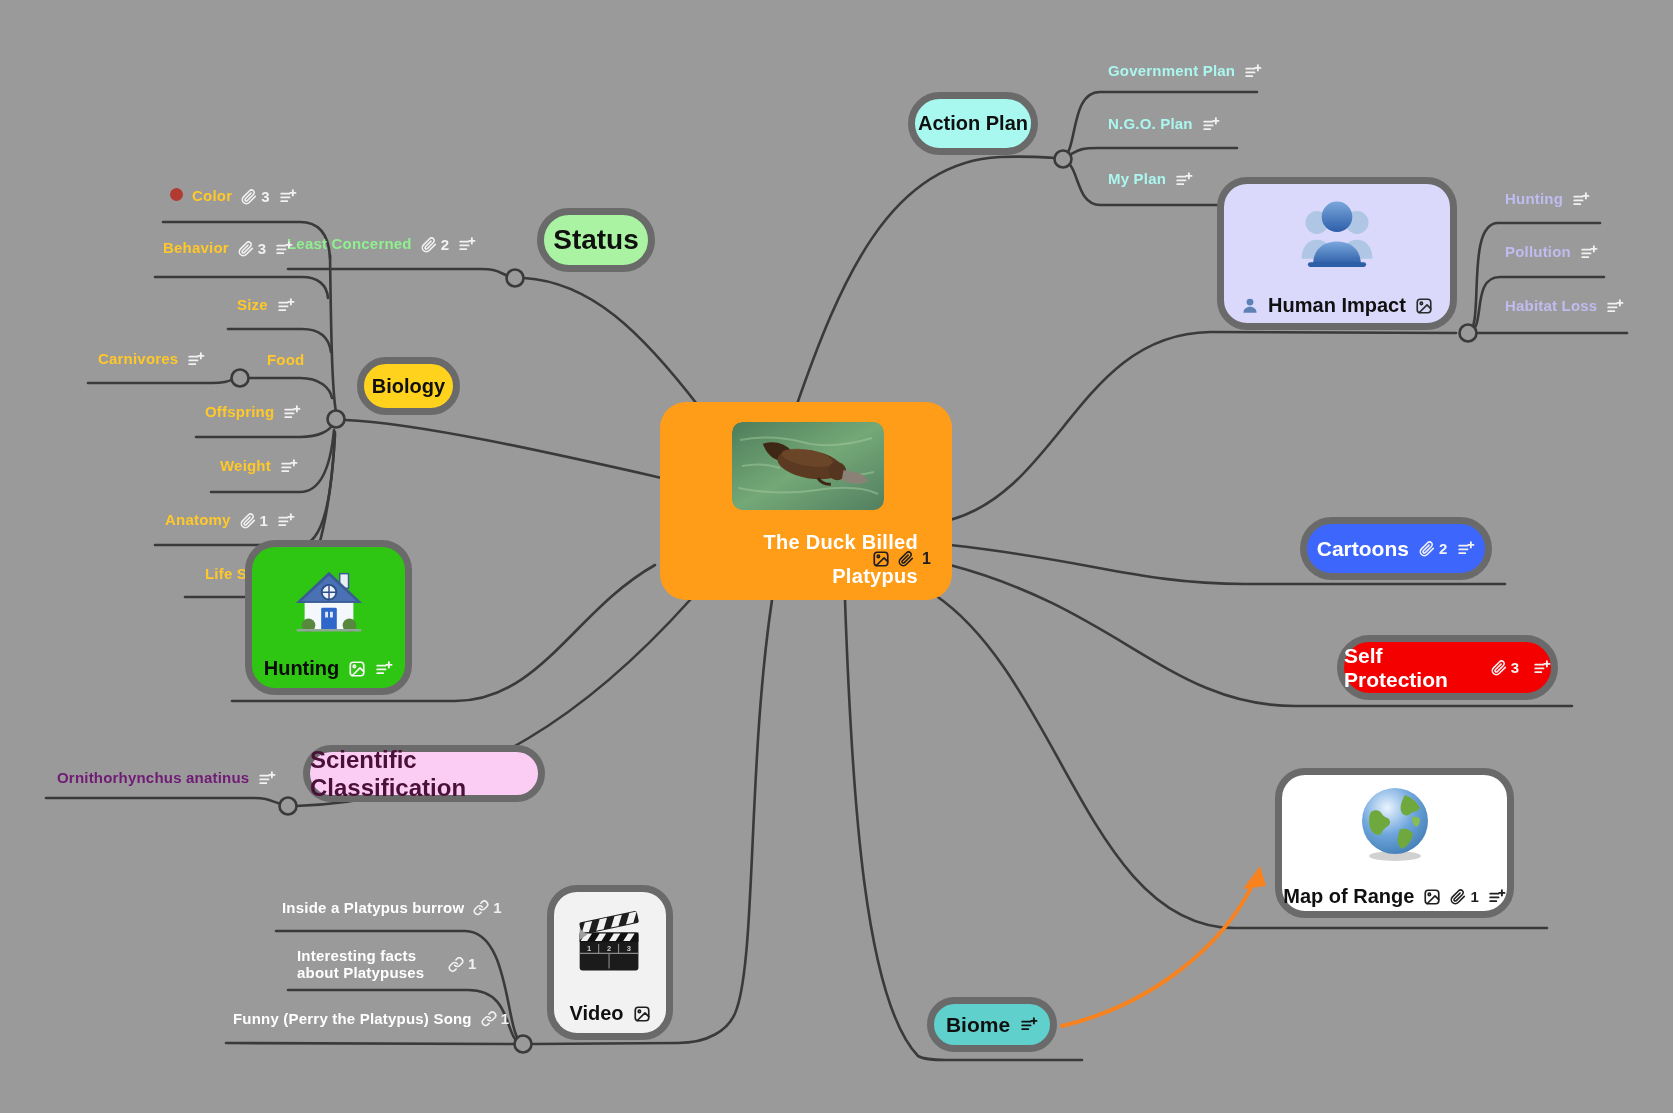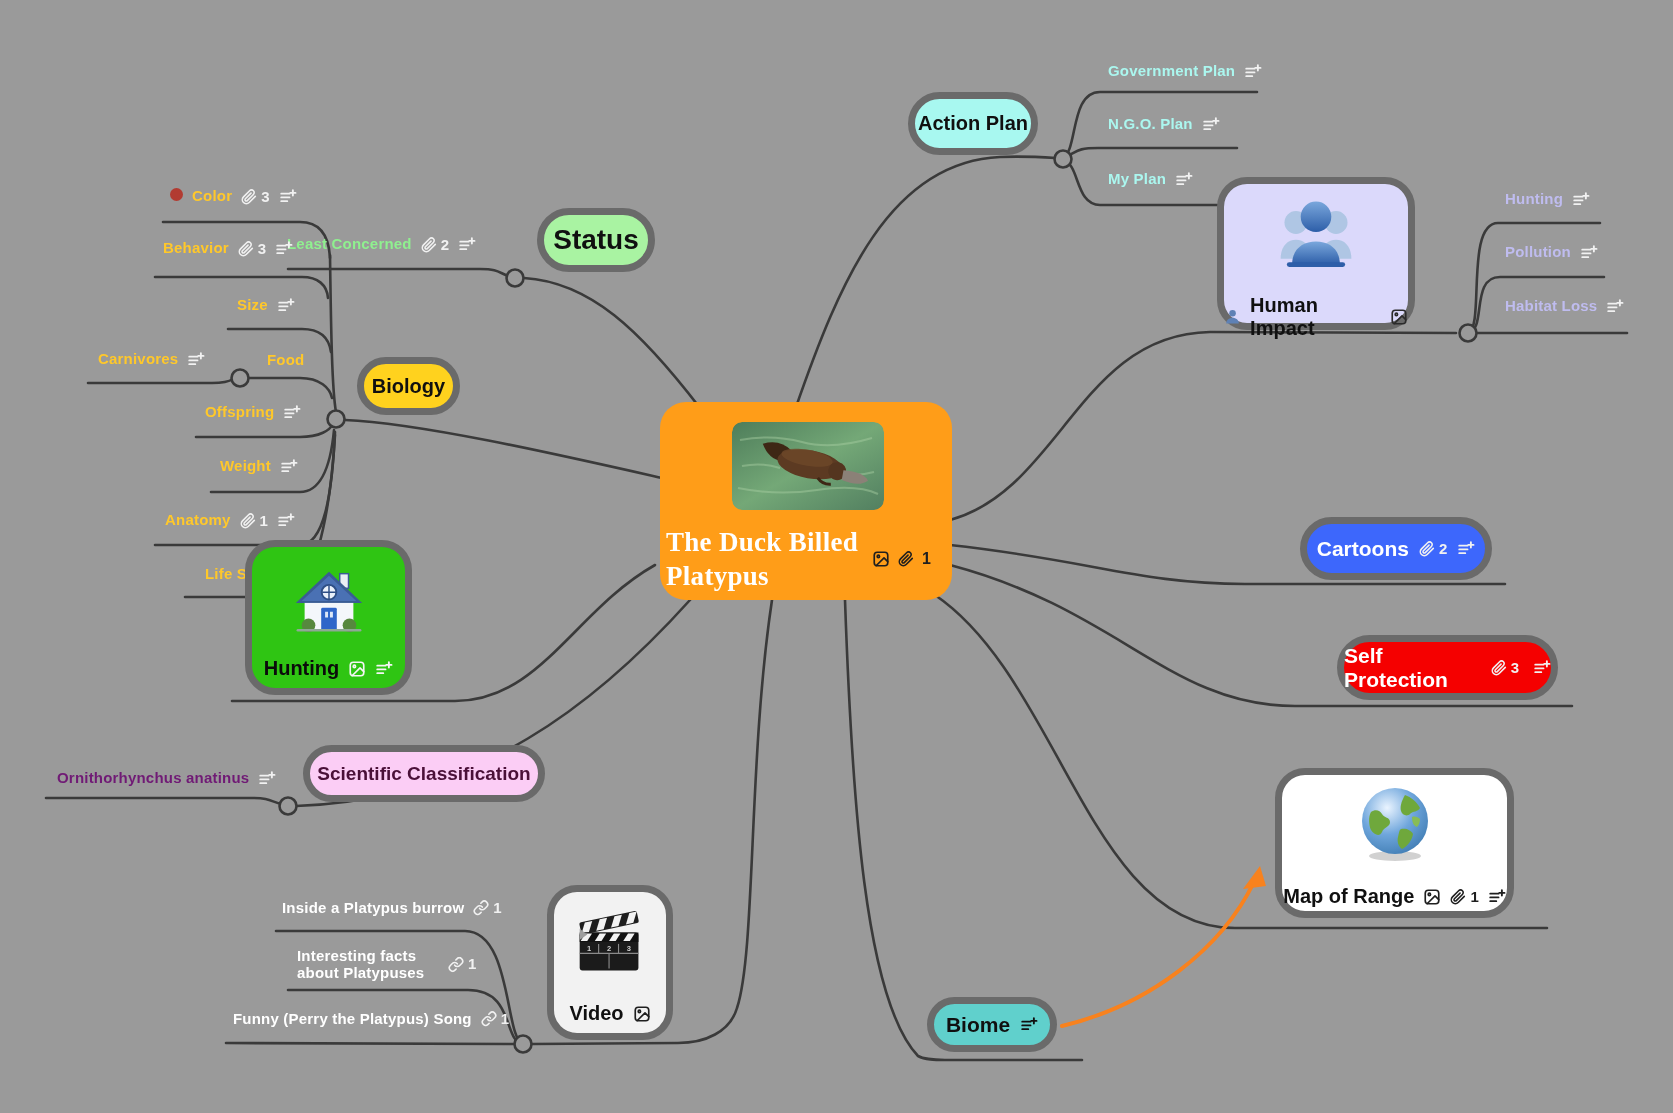--- a/index.html
+++ b/index.html
@@ -18,22 +18,22 @@
   .bullet{width:13px;height:13px;border-radius:50%;display:inline-block;flex:none;}
   .wrap2{white-space:normal;max-width:142px;}
   
   .pill{position:absolute;box-sizing:border-box;border:7px solid #6A6A6A;border-radius:999px;
         display:flex;align-items:center;justify-content:center;gap:10px;font-weight:bold;color:#101010;}
   .bignode{position:absolute;box-sizing:border-box;border:7px solid #6A6A6A;border-radius:30px;
         display:flex;flex-direction:column;align-items:center;}
   .nodelabel{display:flex;align-items:center;gap:9px;font-weight:bold;font-size:20px;color:#101010;
         position:absolute;left:0;right:0;justify-content:center;}
   .central{border:none;border-radius:26px;}
-  .central-title{position:absolute;left:6px;top:123px;width:252px;text-align:left;color:#fff;
-        font-size:27px;font-weight:bold;line-height:34px;letter-spacing:.3px;font-family:Liberation Serif, serif;}
+  .central-title{position:absolute;left:6px;top:123px;width:252px;text-align:right;color:#fff;
+        font-size:20px;font-weight:bold;line-height:34px;letter-spacing:.3px;}
   .central-ics{position:absolute;left:212px;top:148px;display:flex;align-items:center;gap:8px;
         color:#1F1F1F;font-weight:bold;font-size:16px;}
 </style>
 </head>
 <body>
 
 <div class="canvas">
 
   <svg width="0" height="0" style="position:absolute">
     <symbol id="i-clip" viewBox="0 0 24 24">
@@ -315,21 +315,21 @@
   </div>
 
   <div class="pill" style="left:537px;top:208px;width:118px;height:64px;background:#A9F3A2;font-size:28px">
     <span>Status</span>
   </div>
 
   <div class="pill" style="left:357px;top:357px;width:103px;height:58px;background:#FFD21E;font-size:20px">
     <span>Biology</span>
   </div>
 
-  <div class="pill" style="left:303px;top:745px;width:242px;height:57px;background:#FBCDF5;font-size:19px;color:#4A1038">
+  <div class="pill" style="left:303px;top:745px;width:242px;height:57px;background:#FBCDF5;font-size:24px;color:#4A1038">
     <span>Scientific Classification</span>
   </div>
 
   <div class="pill" style="left:1300px;top:517px;width:192px;height:63px;background:#3D67FC;font-size:21px;color:#fff">
     <span>Cartoons</span>
     <span class="ics">
         <svg class="ic">
           <use href="#i-clip"></use>
         </svg>
       <span>2</span>
@@ -387,21 +387,21 @@
           </svg>
         </span>
       <span class="ics" style="color:#F5F5F5">
           <svg class="ic18">
             <use href="#i-note"></use>
           </svg>
         </span>
     </div>
   </div>
 
-  <div class="bignode" style="left:1217px;top:177px;width:198px;height:153px;background:#DBD9FB">
+  <div class="bignode" style="left:1217px;top:177px;width:240px;height:153px;background:#DBD9FB">
     <svg width="86" height="86" viewBox="0 0 90 90" style="margin-top:6px">
       <defs>
         <linearGradient id="pgrad" x1="0" y1="0" x2="0" y2="1">
           <stop offset="0" stop-color="#7AA7DC"></stop>
             <stop offset="1" stop-color="#2D5EA8"></stop>
         </linearGradient>
       </defs>
       <g fill="#AFC6E4">
         <circle cx="24" cy="34" r="12"></circle>
           <path d="M8 72c0-13 7-20 16-20s16 7 16 20z"></path>

